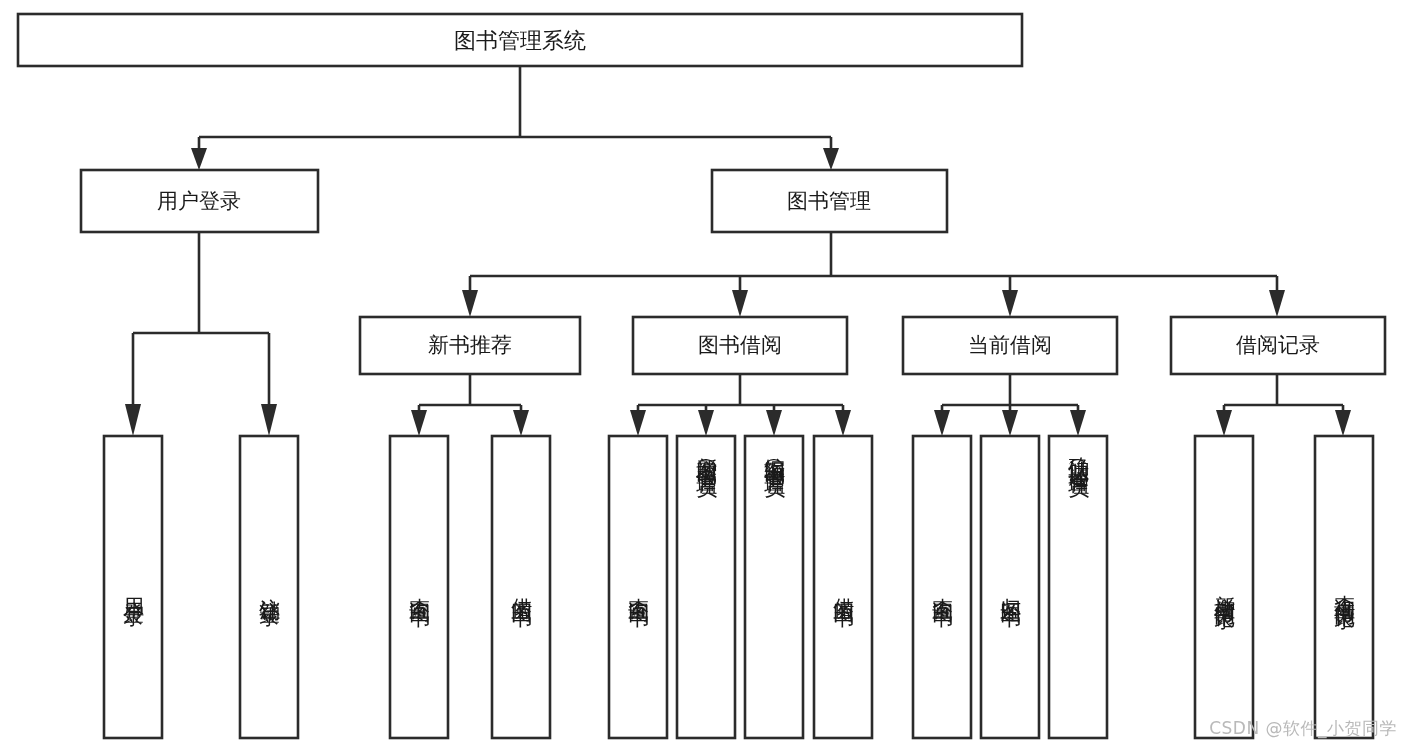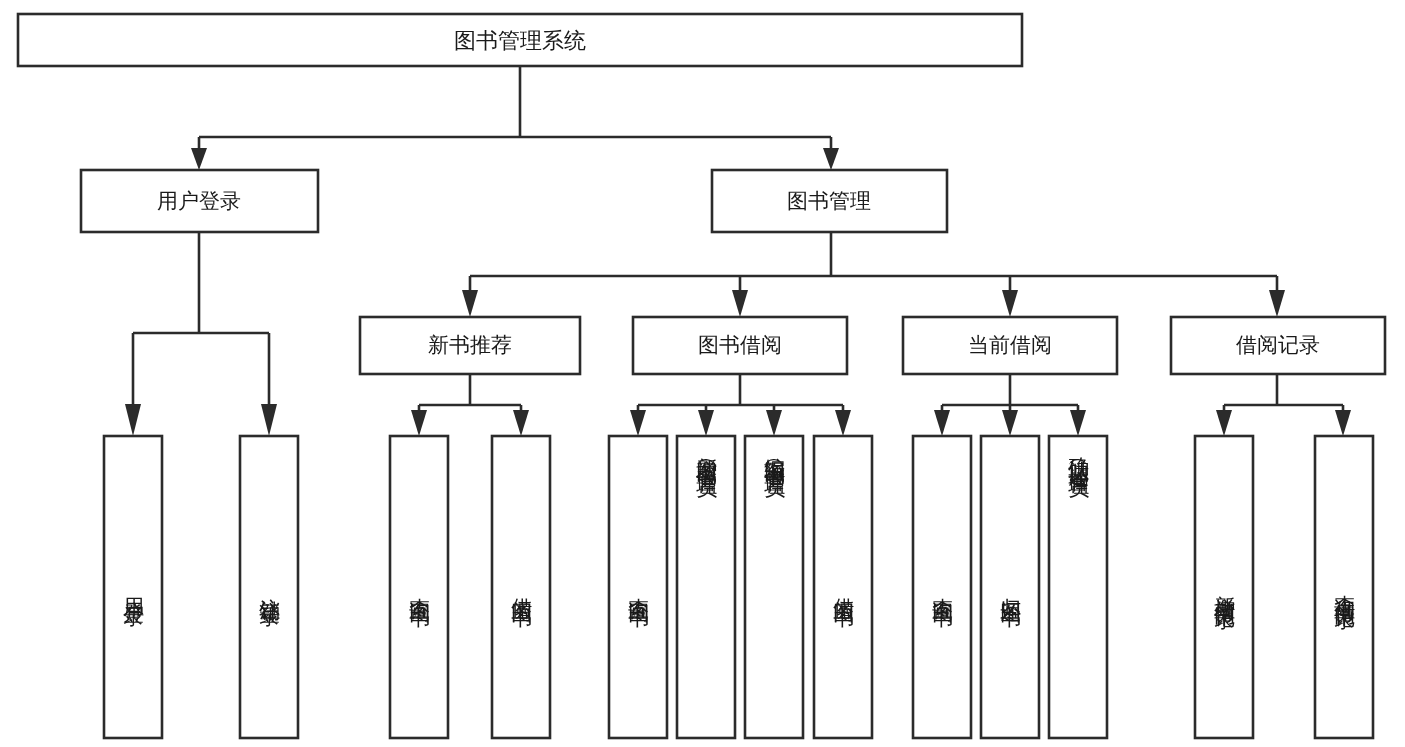--- a/index.html
+++ b/index.html
@@ -229,13 +229,14 @@
     <span class="v-label">确认归还（管理员）</span>
   </div>
 
   <div class="v-label-wrap" style="left:1195px; top:436px; width:58px; height:302px;">
     <span class="v-label">新增借阅记录</span>
   </div>
   <div class="v-label-wrap" style="left:1315px; top:436px; width:58px; height:302px;">
     <span class="v-label">查询借阅记录</span>
   </div>
 
+  <div class="watermark">CSDN @软件_小贺同学</div>
 </div>
 
 </body></html>

